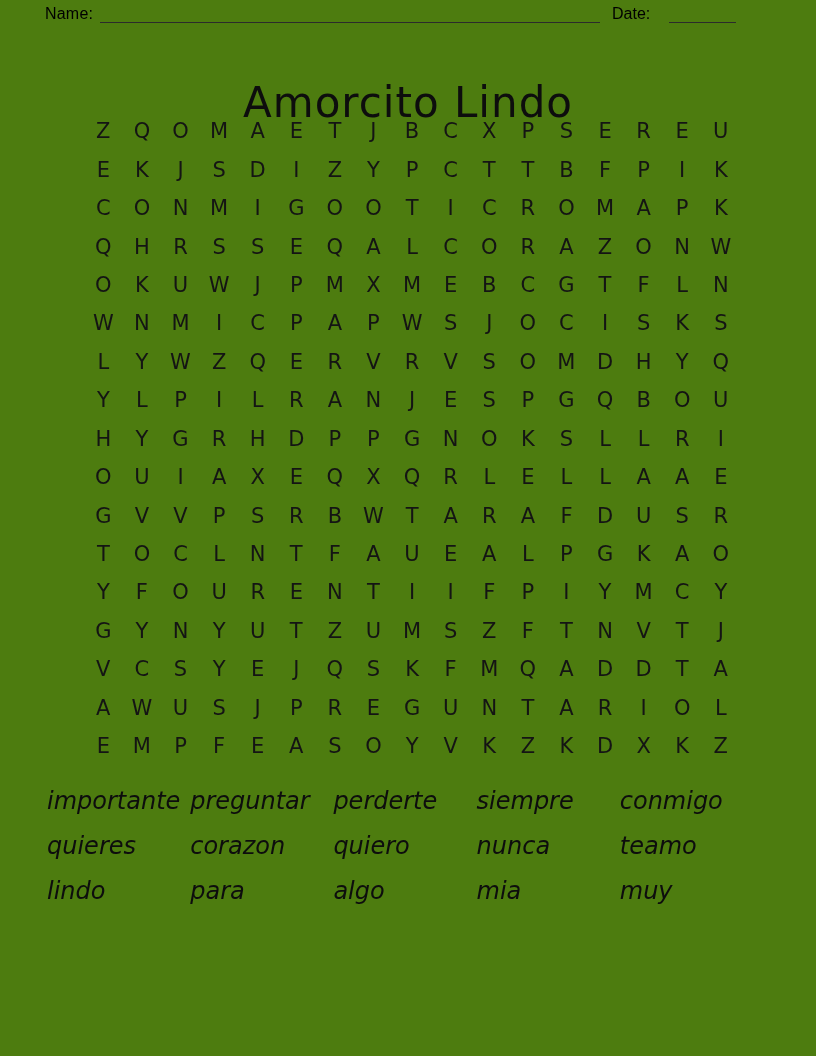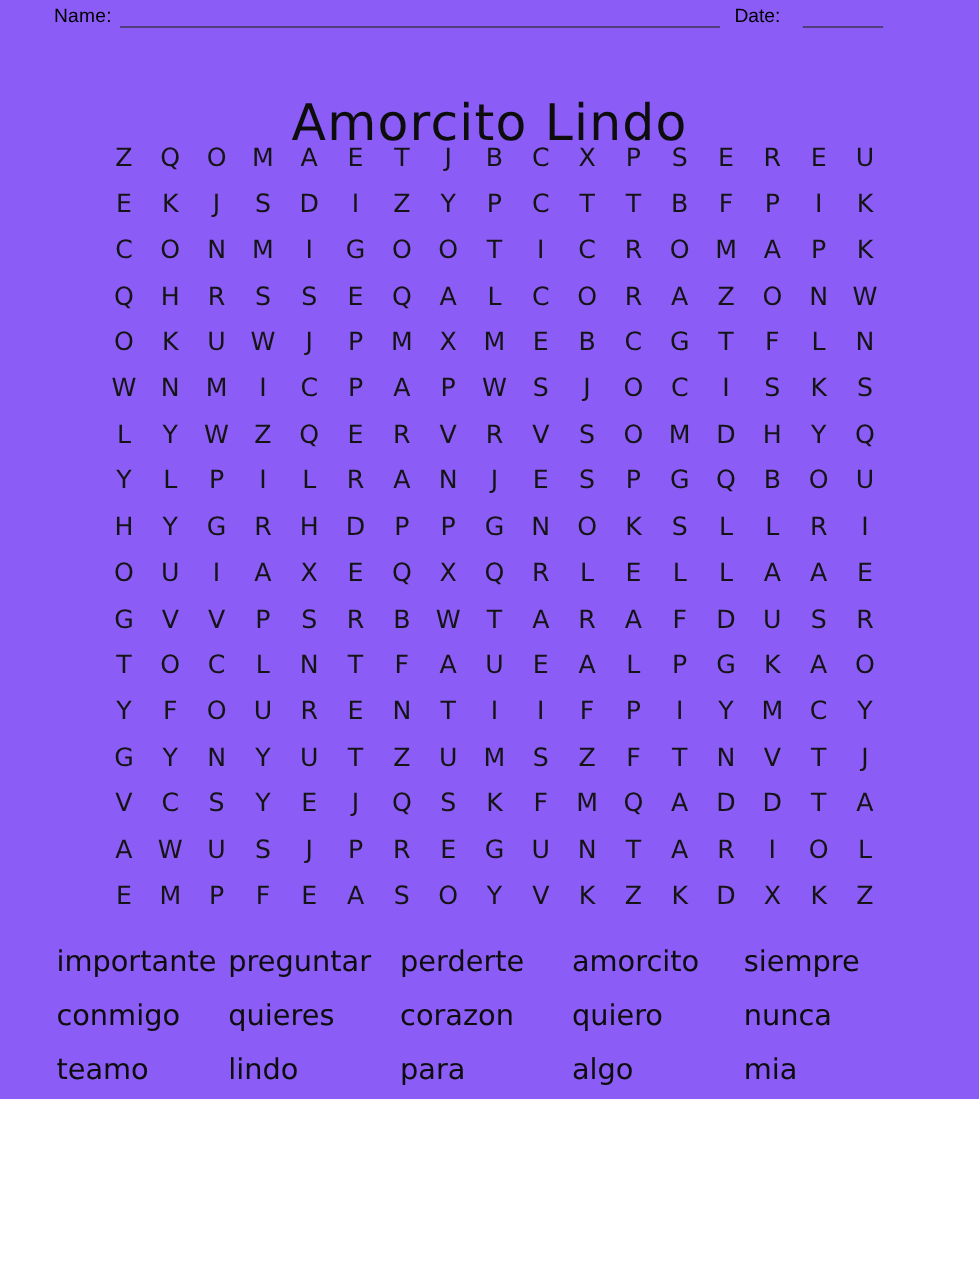--- a/index.html
+++ b/index.html
@@ -3,22 +3,22 @@
 <meta charset="utf-8">
 <style>
   html, body {
     margin: 0;
     padding: 0;
     background: #ffffff;
   }
   .sheet {
     position: relative;
     width: 816px;
-    height: 916px;
-    background: #8b5cf6;
+    height: 1056px;
+    background: #4d7c0f;
     font-family: "Liberation Sans", sans-serif;
     color: #000000;
     overflow: hidden;
   }
 
   
   .header-name-label {
     position: absolute;
     left: 45px;
     top: 5px;
@@ -85,20 +85,21 @@
   }
 
   
   .word-list {
     position: absolute;
     left: 47px;
     top: 778px;
     display: grid;
     grid-template-columns: repeat(5, 143.2px);
     grid-auto-rows: 45px;
+    font-style: italic;
   }
   .word-list .word {
     display: flex;
     align-items: center;
     font-family: "DejaVu Sans", sans-serif;
     font-size: 24px;
     font-weight: 400;
     color: #0d0d0d;
     white-space: nowrap;
   }
@@ -405,21 +406,20 @@
       <span class="cell">D</span>
       <span class="cell">X</span>
       <span class="cell">K</span>
       <span class="cell">Z</span>
     </div>
 
   <div class="word-list">
       <span class="word">importante</span>
       <span class="word">preguntar</span>
       <span class="word">perderte</span>
-      <span class="word">amorcito</span>
       <span class="word">siempre</span>
       <span class="word">conmigo</span>
       <span class="word">quieres</span>
       <span class="word">corazon</span>
       <span class="word">quiero</span>
       <span class="word">nunca</span>
       <span class="word">teamo</span>
       <span class="word">lindo</span>
       <span class="word">para</span>
       <span class="word">algo</span>

